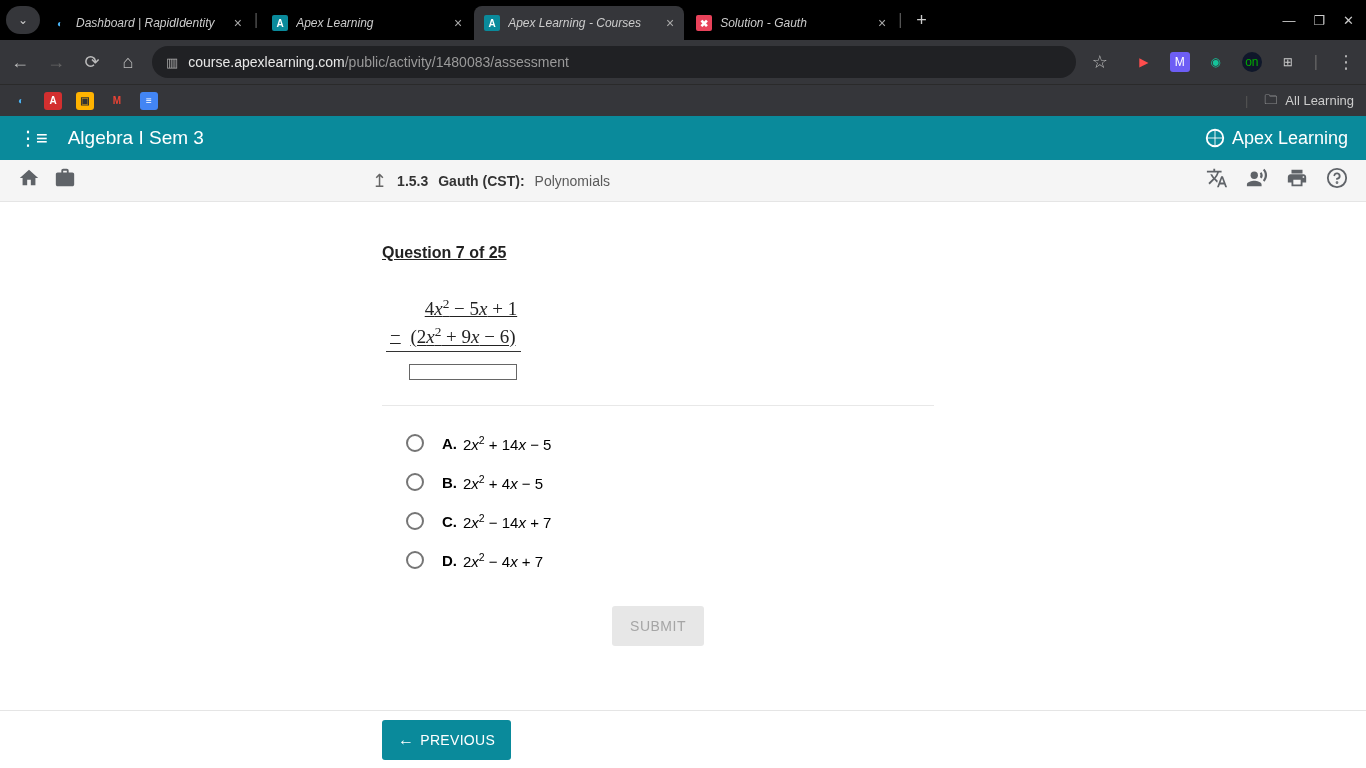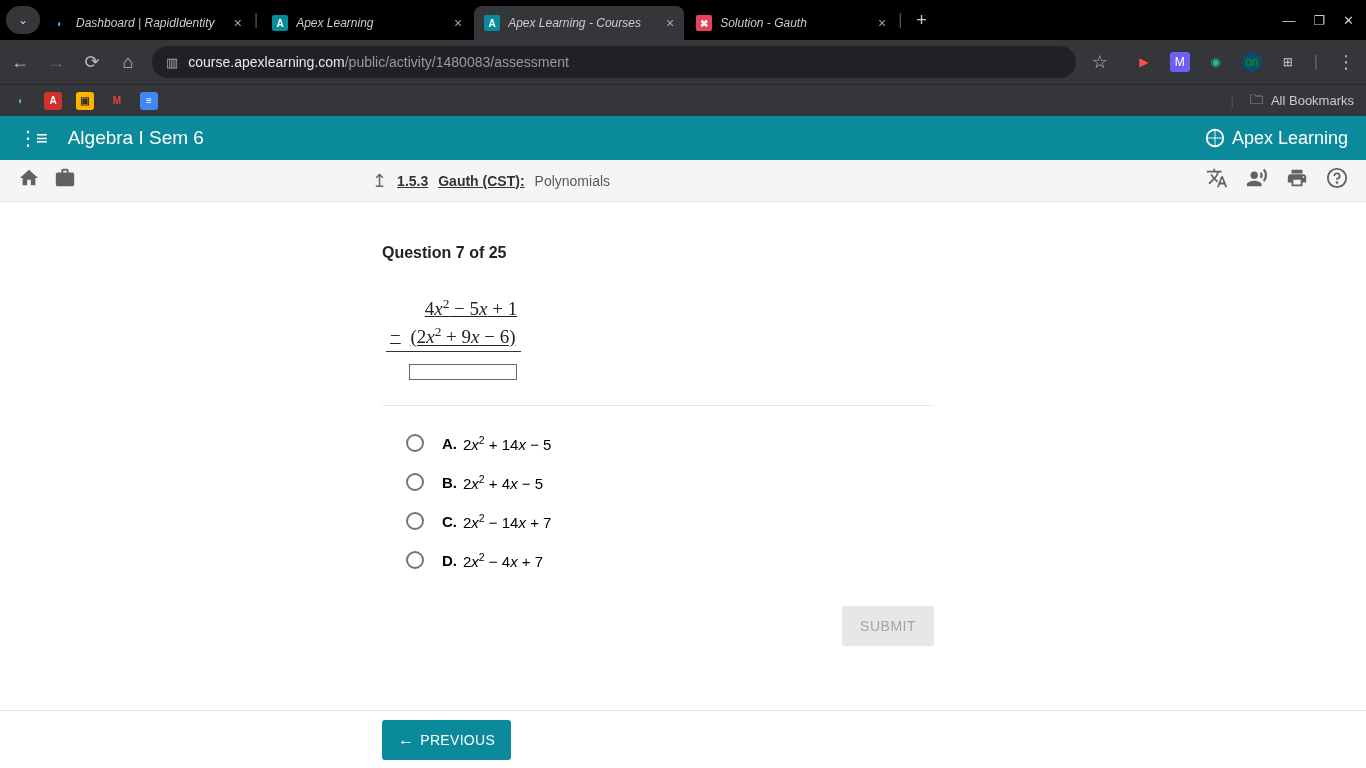--- a/index.html
+++ b/index.html
@@ -38,49 +38,49 @@
 .apex-header { background: #0a8a9b; height: 44px; display: flex; align-items: center; padding: 0 18px; color: #fff; }
 .apex-menu { font-size: 20px; margin-right: 22px; letter-spacing:-2px;}
 .apex-title { font-size: 19px; font-weight: 400; }
 .apex-logo { margin-left: auto; font-size: 18px; font-weight: 500; display: flex; align-items: center; gap: 6px; }
 .apex-logo-icon { width:22px; height:22px; display:inline-flex; align-items:center; justify-content:center;}
 
 
 .sub-header { background: #f5f5f5; height: 42px; border-bottom: 1px solid #e5e5e5; display: flex; align-items: center; padding: 0 18px; gap: 16px; color: #5a5a5a; }
 .sub-left { display: flex; gap: 14px; align-items: center; font-size: 20px; }
 .sub-center { margin-left: 280px; display: flex; align-items: center; gap: 10px; font-size: 14px; }
-.sub-center .bold { font-weight: bold; color: #333; text-decoration: underline; }
+.sub-center .bold { font-weight: bold; color: #333; }
 .sub-center .arrow-up { font-size: 18px; color: #666; }
 .sub-right { margin-left: auto; display: flex; gap: 18px; font-size: 20px; color: #5f6368; align-items:center;}
 
 
 .content-wrap { overflow-y: auto; height: calc(768px - 40px - 44px - 32px - 44px - 42px); background:#fff;}
 .content { width: 552px; margin-left: 382px; padding-top: 42px; }
-.q-header { font-weight: bold; font-size: 16px; color: #222; margin-bottom: 32px; }
+.q-header { font-weight: bold; font-size: 16px; color: #222; margin-bottom: 32px; text-decoration: underline; }
 .q-prompt { font-size: 15px; color: #222; margin-bottom: 24px; }
 
 .math-block { font-family: 'Times New Roman', serif; font-size: 19px; color: #222; margin-left: 4px; margin-bottom: 18px; }
 .math-block table { border-collapse: collapse; text-decoration: underline; }
 .math-block td { padding: 2px 4px; text-align: center; }
 .math-line1 { border-bottom: 1px solid #333; }
 .answer-box { width: 108px; height: 16px; border: 1px solid #666; display: inline-block; margin-top: 6px; }
 .sup { font-size: 0.7em; vertical-align: super; }
 .minus-sign { padding-right: 10px; text-align:left;}
 
 .divider { border: none; border-top: 1px solid #e8e8e8; margin: 18px 0 28px; }
 
 .options { margin-left: 24px; }
 .option { display: flex; align-items: center; margin-bottom: 20px; font-size: 15px; }
 .radio { width: 18px; height: 18px; border: 2px solid #757575; border-radius: 50%; margin-right: 18px; flex-shrink: 0; }
 .opt-label { font-weight: bold; margin-right: 6px; }
 .opt-text { font-family: Arial, sans-serif; }
 .opt-text .ital { font-style: italic; }
 .opt-text sup { font-size: 0.7em; }
 
-.submit-row { display: flex; justify-content: flex-end; margin-top: 36px; }
+.submit-row { display: flex; justify-content: center; margin-top: 36px; }
 .submit-btn { background: #e7e7e7; color: #a5a5a5; border: none; padding: 12px 18px; font-size: 14px; font-weight: 500; border-radius: 3px; letter-spacing: 0.5px; }
 
 
 .footer-bar { position: fixed; bottom: 0; left: 0; right: 0; height: 58px; background: #fff; border-top: 1px solid #e5e5e5; display: flex; align-items: center; }
 .prev-btn { margin-left: 382px; background: #0a8a9b; color: #fff; border: none; padding: 11px 16px; font-size: 14px; font-weight: 500; border-radius: 3px; display: flex; align-items: center; gap: 6px; letter-spacing: 0.3px; }
 .prev-btn .arrow { font-size: 16px; }
 </style>
 </head>
 <body>
 
@@ -126,43 +126,43 @@
   <div class="url-bar">
     <span class="lock">▥</span>
     <span class="domain">course.apexlearning.com</span>
       <span class="path">/public/activity/1480083/assessment</span>
   </div>
   <span class="nav-btn">☆</span>
   <div class="url-right">
     <span class="ext-icon" style="color:#ff4d4d">▶</span>
     <span class="ext-icon" style="background:#6d5ef5;color:#fff">M</span>
     <span class="ext-icon" style="color:#15c39a">◉</span>
-    <span class="ext-icon" style="background:#0c4a6e;color:#0a0;border-radius:50%;font-size:12px;">on</span>
+    <span class="ext-icon" style="background:#0f172a;color:#0a0;border-radius:50%;font-size:12px;">on</span>
     <span class="ext-icon" style="color:#ccc">⊞</span>
     <span style="color:#666">|</span>
     <span class="nav-btn">⋮</span>
   </div>
 </div>
 
 <div class="bookmarks-bar">
   <span class="bm-icon" style="color:#4ab3f4">◐</span>
   <span class="bm-icon" style="background:#d32f2f;color:#fff">A</span>
   <span class="bm-icon" style="background:#ffb300;color:#333">▣</span>
   <span class="bm-icon" style="color:#ea4335">M</span>
   <span class="bm-icon" style="background:#4285f4;color:#fff">≡</span>
   <div class="bm-right">
     <span class="bm-sep">|</span>
     <span>🗀</span>
-    <span>All Bookmarks</span>
+    <span>All Learning</span>
   </div>
 </div>
 
 <div class="apex-header">
   <span class="apex-menu">⋮≡</span>
-  <span class="apex-title">Algebra I Sem 6</span>
+  <span class="apex-title">Algebra I Sem 3</span>
   <div class="apex-logo">
     <span class="apex-logo-icon">
       <svg width="22" height="22" viewBox="0 0 24 24" fill="none" stroke="#fff" stroke-width="2">
           <circle cx="12" cy="12" r="9"></circle>
           <path d="M12 3v18M3 12h18" stroke-width="1"></path>
         </svg>
     </span>
     <span>Apex Learning</span>
   </div>
 </div>

